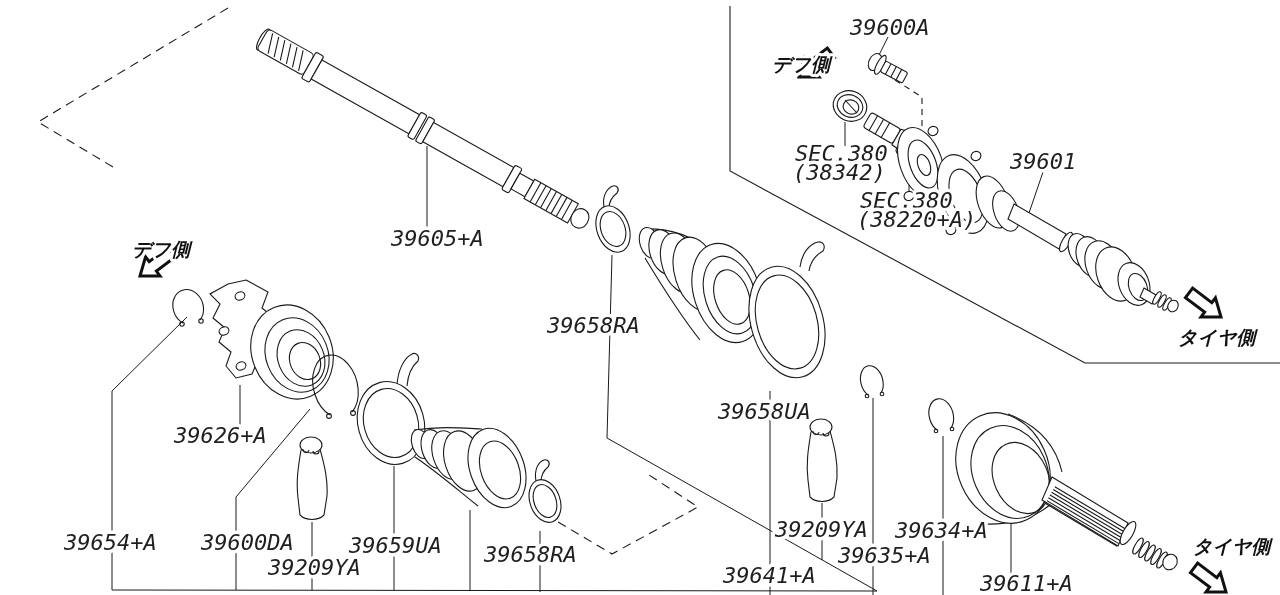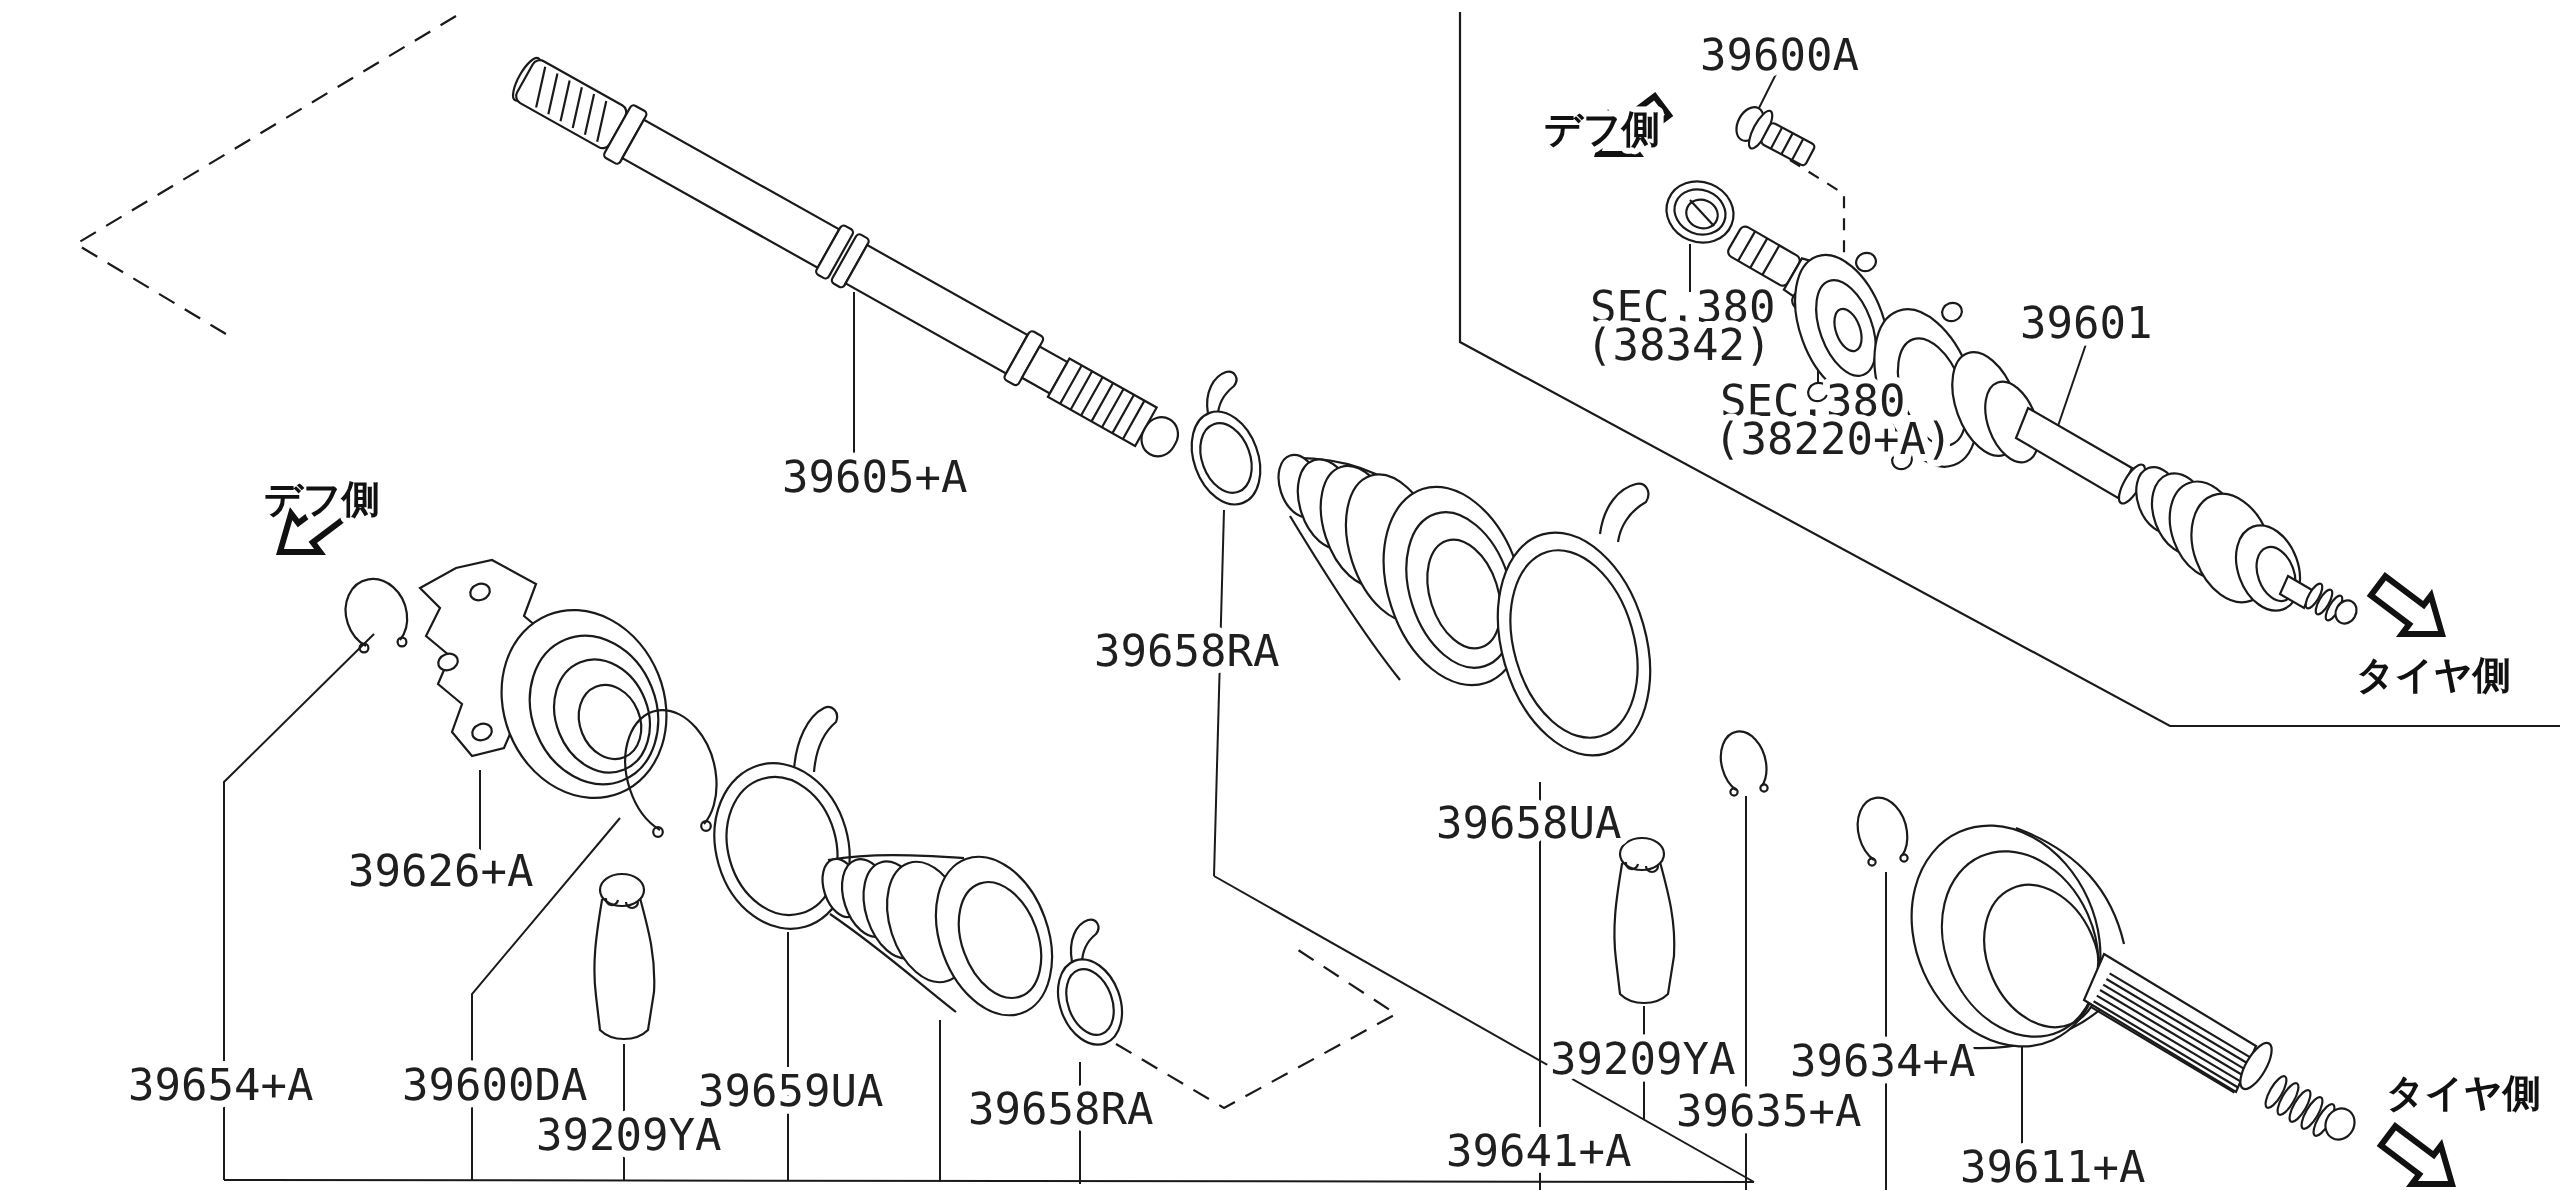--- a/index.html
+++ b/index.html
@@ -1,16 +1,16 @@
 <!DOCTYPE html>
 <html><head>
 <meta charset="utf-8">
 <style>
   html,body{margin:0;padding:0;background:#ffffff;}
-  .stage{width:1280px;height:595px;background:#ffffff;position:relative;overflow:hidden;}
+  .stage{width:1280px;height:595px;background:#ffffff;position:relative;overflow:hidden;font-style:italic;}
   svg{display:block;}
   .ln{fill:none;stroke:#1a1a1a;stroke-width:1.1;}
   .lnw{fill:#ffffff;stroke:#1a1a1a;stroke-width:1.1;}
   .dash{fill:none;stroke:#1a1a1a;stroke-width:1.1;stroke-dasharray:9 6;}
   .leader{fill:none;stroke:#1a1a1a;stroke-width:1;}
   .lbl{font-family:"DejaVu Sans Mono","Liberation Mono",monospace;font-size:22px;fill:#1f1f1f;
        paint-order:stroke;stroke:#ffffff;stroke-width:7px;stroke-linejoin:round;letter-spacing:0px;}
   .jp{font-family:"DejaVu Sans","Liberation Sans",sans-serif;font-size:19px;fill:#111;
       paint-order:stroke;stroke:#ffffff;stroke-width:6px;stroke-linejoin:round;font-weight:bold;}
   .arrow{fill:#ffffff;stroke:#111;stroke-width:3;stroke-linejoin:miter;}

